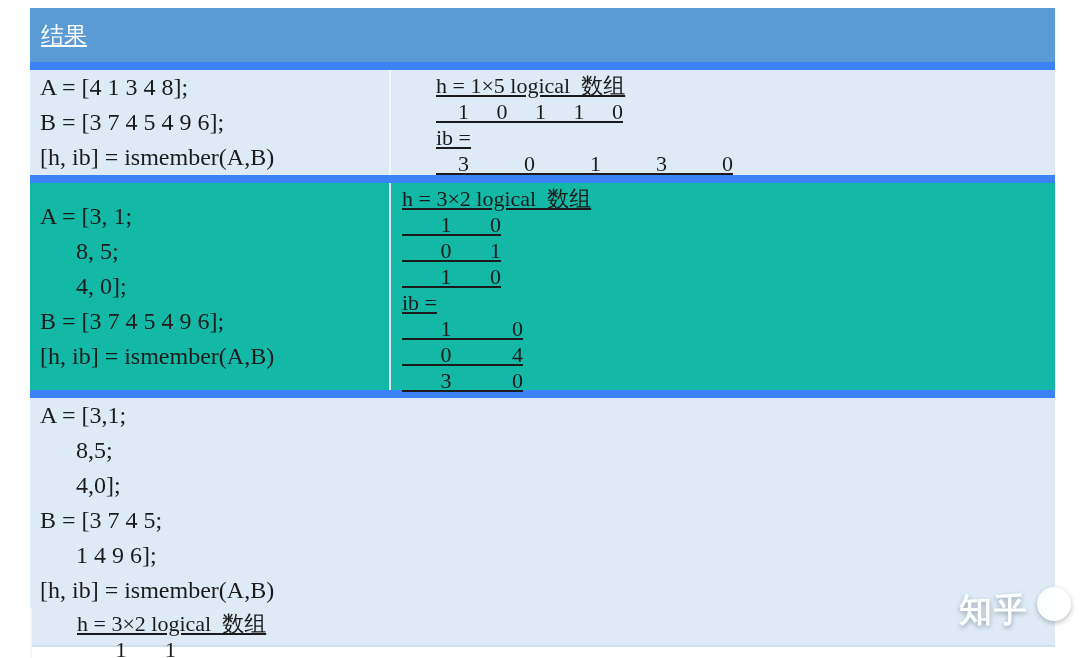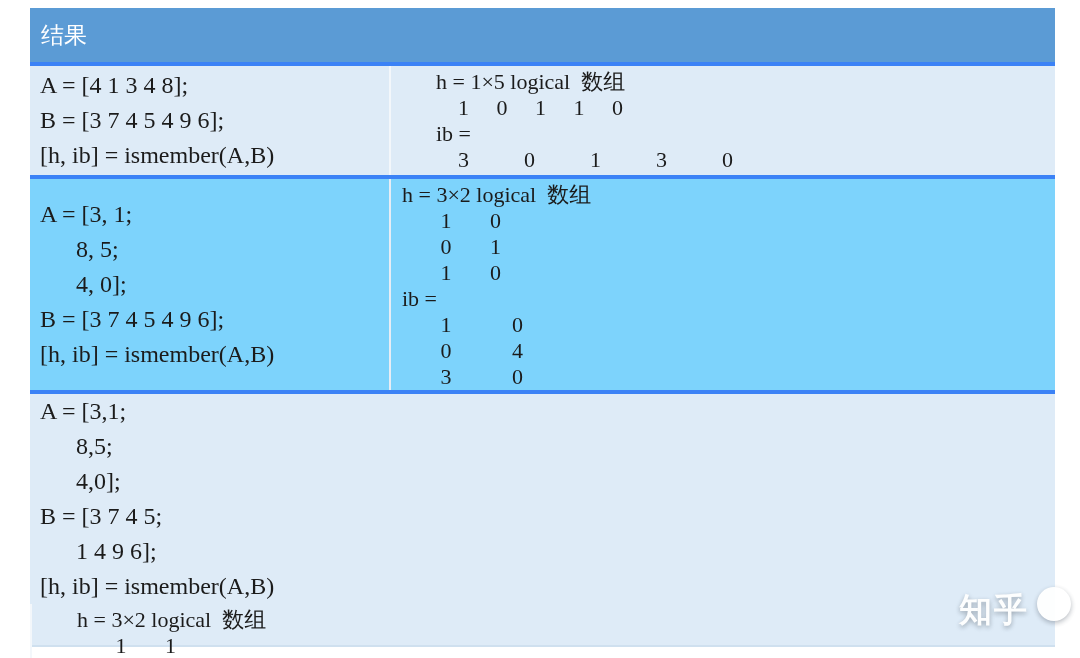--- a/index.html
+++ b/index.html
@@ -10,29 +10,29 @@
   .tbl{
     position:absolute;left:30px;top:8px;width:1025px;
     border-bottom:2px solid #cfe0ef;
   }
   .row{display:flex;box-sizing:border-box;}
   .row.head{
     height:54px;background:#5b9bd5;color:#ffffff;
     font-family:"Liberation Sans",sans-serif;font-size:23px;
   }
   .row.head .cell{display:flex;align-items:center;}
-  .row.body{border-top:4px solid #3b82f6;}
+  .row.body{border-top:8px solid #3b82f6;}
   .row.alt{background:#deebf7;}
-  .row.plain{background:#7dd3fc;}
+  .row.plain{background:#14b8a6;}
   .r0{height:113px;}
   .r1{height:215px;}
   .r2{height:255px;flex-direction:column;}
   .cell{box-sizing:border-box;}
   .cell.cmd{width:359px;padding-left:10px;display:flex;align-items:center;}
-  .cell.res{flex:1;padding:3px 0 0 11px;}
+  .cell.res{flex:1;padding:3px 0 0 11px;text-decoration:underline;}
   .row.alt .cell.res{border-left:2px solid #f3f7fb;padding-left:45px;}
   .row.plain .cell.res{border-left:2px solid #e7edf5;}
   .row.head .cell.res{border-left:none;padding-top:0;}
   pre{
     margin:0;white-space:pre;font-family:"Liberation Serif",serif;
   }
   .cmd pre{font-size:24px;line-height:35px;}
   .res pre{font-size:22px;line-height:26px;}
   .comment{
     font-family:"Liberation Serif",serif;font-size:22px;line-height:27px;

